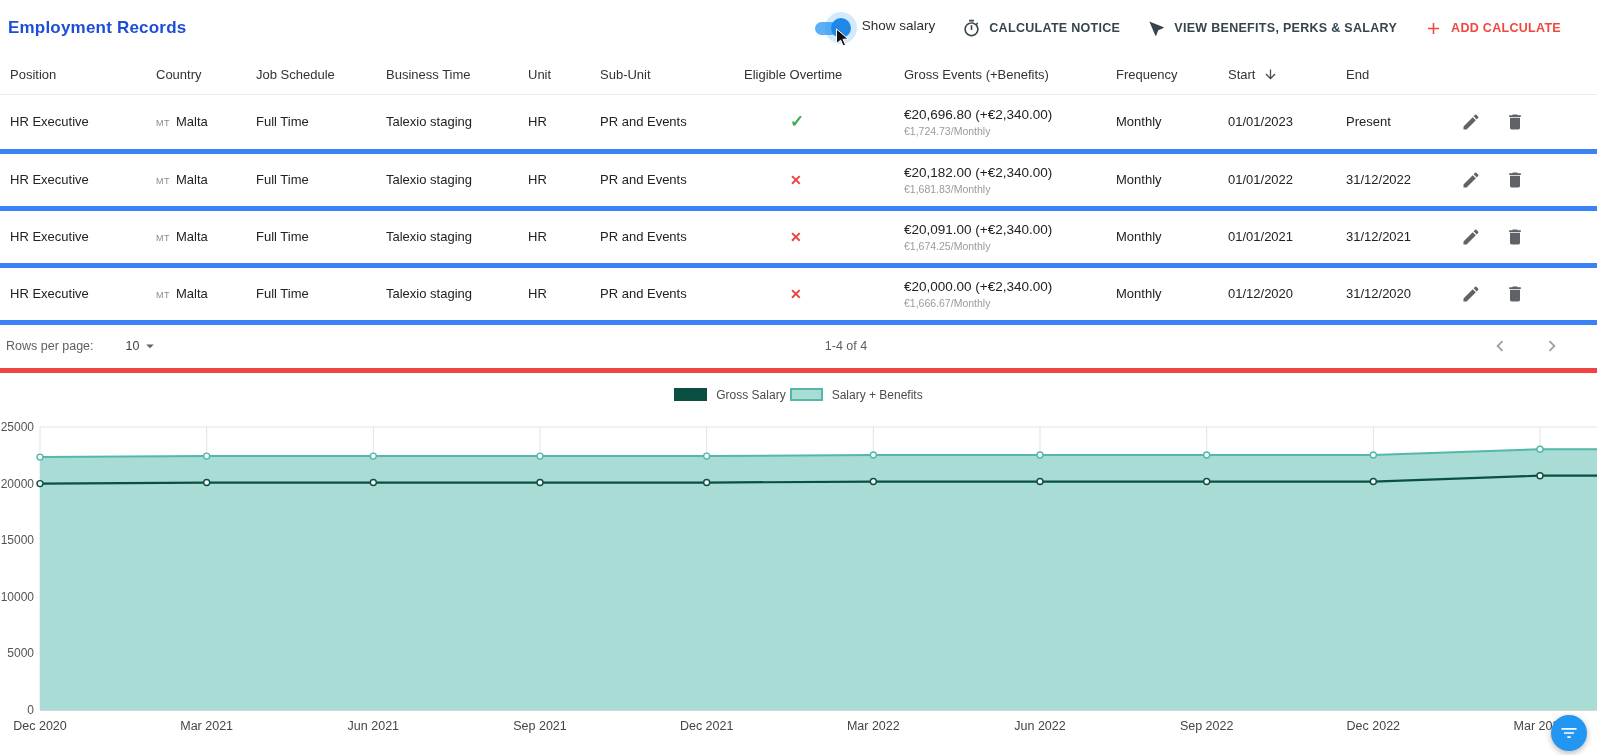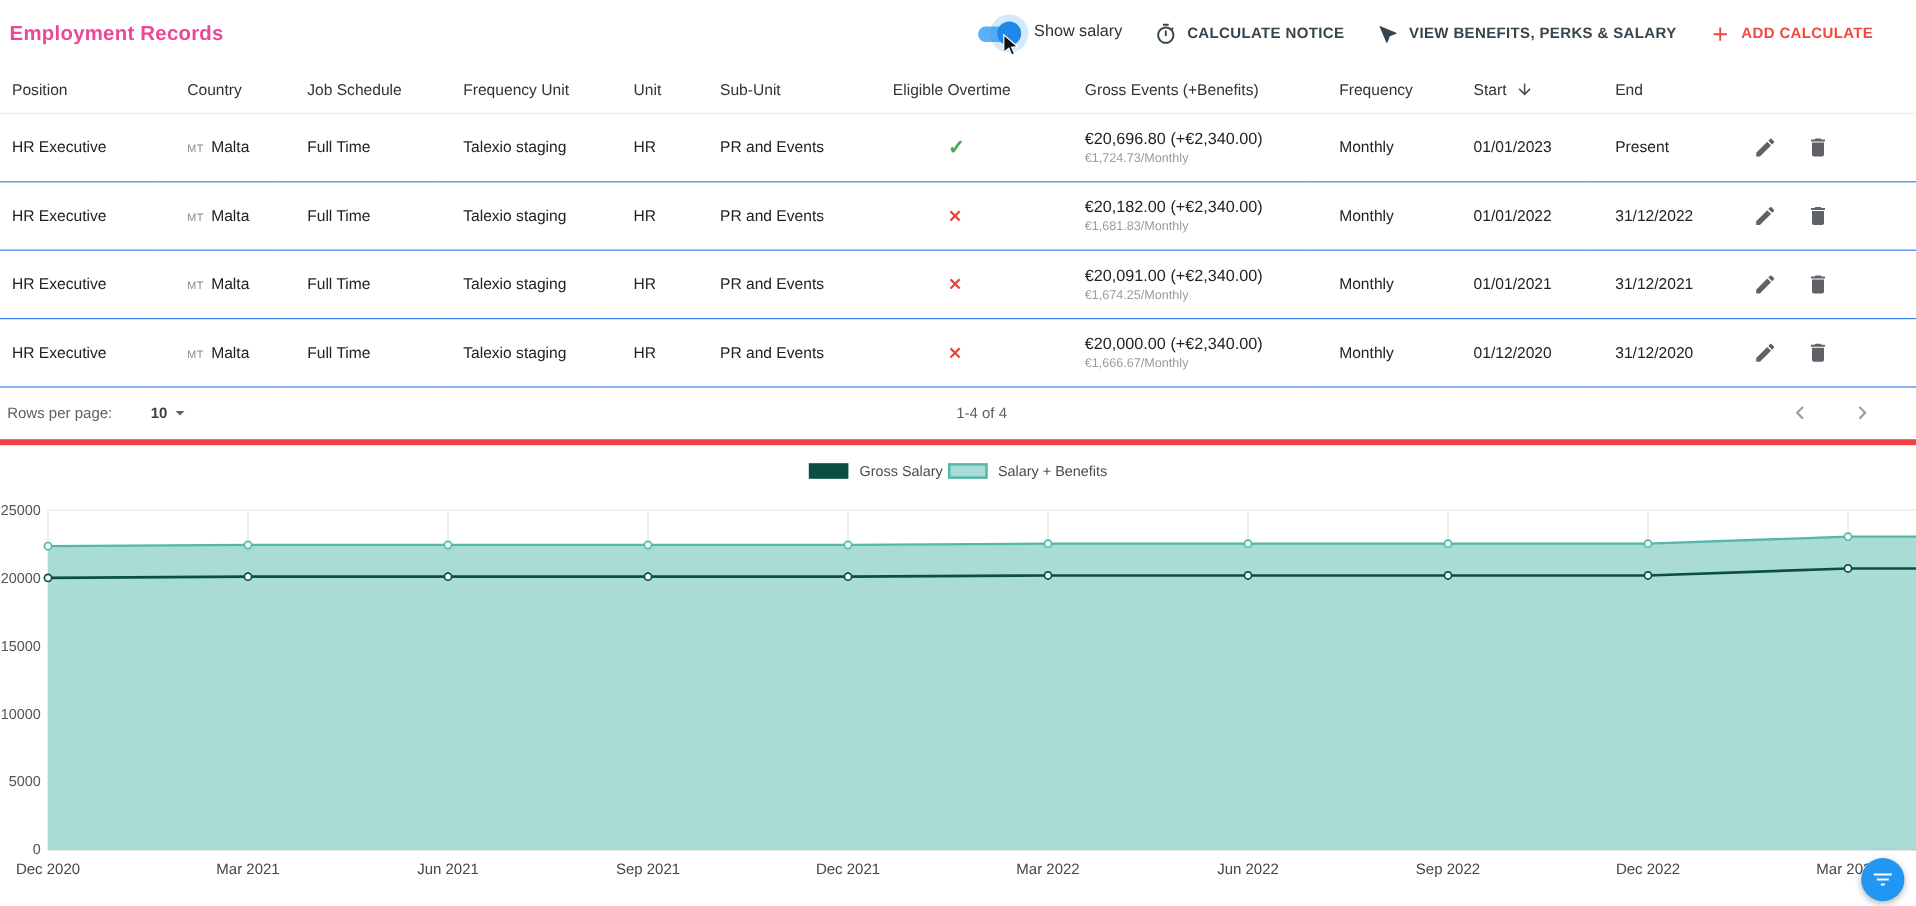--- a/index.html
+++ b/index.html
@@ -6,21 +6,21 @@
   * { box-sizing: border-box; }
   html,body { margin:0; padding:0; }
   body {
     width:1597px; height:755px; overflow:hidden; position:relative;
     background:#ffffff; color:#212121;
     font-family:"Liberation Sans", sans-serif;
   }
 
   
   .topbar { height:56px; display:flex; align-items:center; justify-content:space-between; padding:0 36px 0 8px; }
-  .page-title { font-size:17px; font-weight:bold; color:#ec4899; margin:0; letter-spacing:0.2px; }
+  .page-title { font-size:17px; font-weight:bold; color:#1d4ed8; margin:0; letter-spacing:0.2px; }
   .topbar-actions { display:flex; align-items:center; gap:27px; }
 
   .toggle-group { display:flex; gap:11px; position:relative; }
   .switch { width:38px; height:20px; position:relative; cursor:pointer; }
   .switch-track { position:absolute; left:2px; top:4px; width:34px; height:13px; border-radius:7px; background:#5cb0f5; }
   .switch-thumb { position:absolute; right:0; top:0; width:20px; height:20px; border-radius:50%;
     background:#1f87e8; box-shadow:0 0 0 6px rgba(33,150,243,0.20); }
   .toggle-label { font-size:13.5px; color:#2e2e2e; }
   .cursor-icon { position:absolute; left:22px; top:10px; width:15px; height:20px; z-index:6; pointer-events:none; }
 
@@ -28,40 +28,40 @@
     font-family:inherit; font-size:12.5px; font-weight:bold; letter-spacing:0.3px; color:#36454d; cursor:pointer; }
   .tb-btn svg { width:19px; height:19px; fill:#36454d; }
   .tb-btn.add { color:#f0483e; }
   .tb-btn.add svg { fill:#f0483e; }
 
   
   .records-table { width:100%; border-collapse:collapse; table-layout:fixed; }
   .records-table th, .records-table td { text-align:left; padding:0 24px; overflow:hidden; white-space:nowrap; }
   .records-table th:first-child, .records-table td:first-child { padding-left:10px; }
   .records-table th { height:38px; font-size:13px; font-weight:normal; color:#333333; border-bottom:1px solid #ececec; }
-  .records-table td { height:57px; font-size:13px; color:#222222; border-bottom:1px solid #3b82f6; }
+  .records-table td { height:57px; font-size:13px; color:#222222; border-bottom:5px solid #3b82f6; }
   .cc { font-size:9px; color:#8a8a8a; margin-right:6px; letter-spacing:0.5px; }
   .ot-mark { display:inline-block; margin-left:46px; font-weight:bold; }
   .ot-yes { color:#3fae49; font-size:17px; }
   .ot-no { color:#e8453c; font-size:14px; }
   .salary-cell { text-align:center;margin-left:36px; }
   .salary-main { font-size:13.5px; color:#222; }
   .salary-sub { font-size:10.5px; color:#9b9b9b; margin-top:3px; }
   .actions-flex { display:flex; justify-content:flex-end; align-items:center; gap:24px; padding-right:48px; }
   .icon-btn { background:none; border:none; padding:0; cursor:pointer; line-height:0; }
   .icon-btn svg { width:20px; height:20px; fill:#5f6368; }
   .sort-icon { vertical-align:-3px; margin-left:8px; }
 
   
   .pagination { position:relative; height:48px; display:flex; align-items:center;
     font-size:12.5px; color:#5f5f5f; padding:0 34px 0 6px; border-bottom:5px solid #ef4444; }
   .rpp-label { }
-  .rpp-select { display:flex; align-items:center; gap:2px; margin-left:26px; color:#3f3f3f; cursor:pointer; background:none; border:none; font-family:inherit; font-size:12.5px;font-weight:bold; }
+  .rpp-select { display:flex; align-items:center; gap:2px; margin-left:26px; color:#3f3f3f; cursor:pointer; background:none; border:none; font-family:inherit; font-size:12.5px; }
   .rpp-select svg { width:18px; height:18px; fill:#616161; }
-  .range { position:absolute; left:818px; transform:translateX(-50%); }
+  .range { position:absolute; left:846px; transform:translateX(-50%); }
   .pager { margin-left:auto; display:flex; gap:30px; }
   .pager button { background:none; border:none; padding:0; cursor:pointer; line-height:0; }
   .pager svg { width:22px; height:22px; fill:#9e9e9e; }
 
   
   .chart-section { }
   .legend { display:flex; justify-content:center; align-items:center; gap:4px; height:44px; font-size:12px; color:#4c4c4c; }
   .legend-item { display:flex; align-items:center; gap:9px; }
   .swatch { width:33px; height:13px; display:inline-block; }
   #chart-svg { display:block; }
@@ -131,21 +131,21 @@
         <col style="width:112px">
           <col style="width:118px">
           <col style="width:118px">
           <col>
       </colgroup>
       <thead>
         <tr id="head-row">
             <th><span>Position</span></th>
             <th><span>Country</span></th>
             <th><span>Job Schedule</span></th>
-            <th><span>Frequency Unit</span></th>
+            <th><span>Business Time</span></th>
             <th><span>Unit</span></th>
             <th><span>Sub-Unit</span></th>
             <th><span>Eligible Overtime</span></th>
             <th><span>Gross Events (+Benefits)</span></th>
             <th><span>Frequency</span></th>
             <th><span>Start</span><svg class="sort-icon" width="15" height="15" viewBox="0 0 24 24">
                 <path fill="#4a4a4a" d="M20 12l-1.41-1.41L13 16.17V4h-2v12.17l-5.58-5.59L4 12l8 8 8-8z"></path>
               </svg></th>
             <th><span>End</span></th>
             <th><span></span></th>

